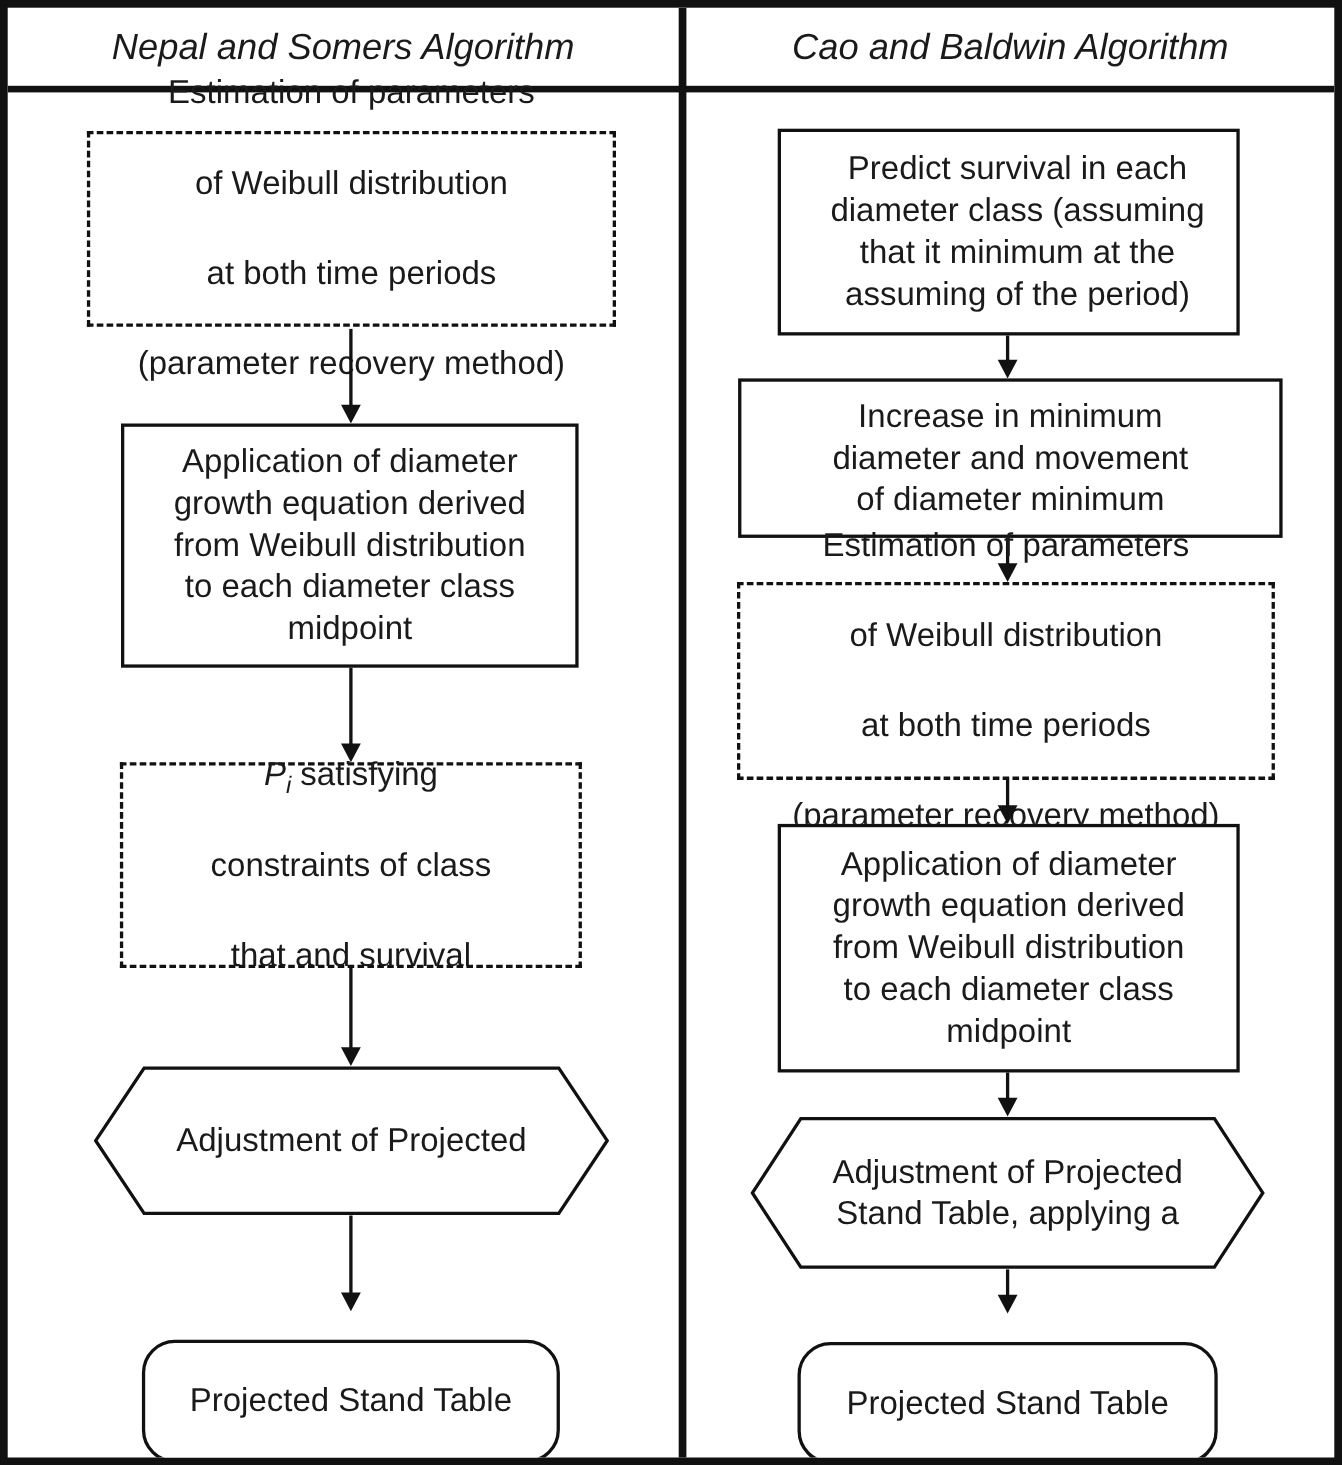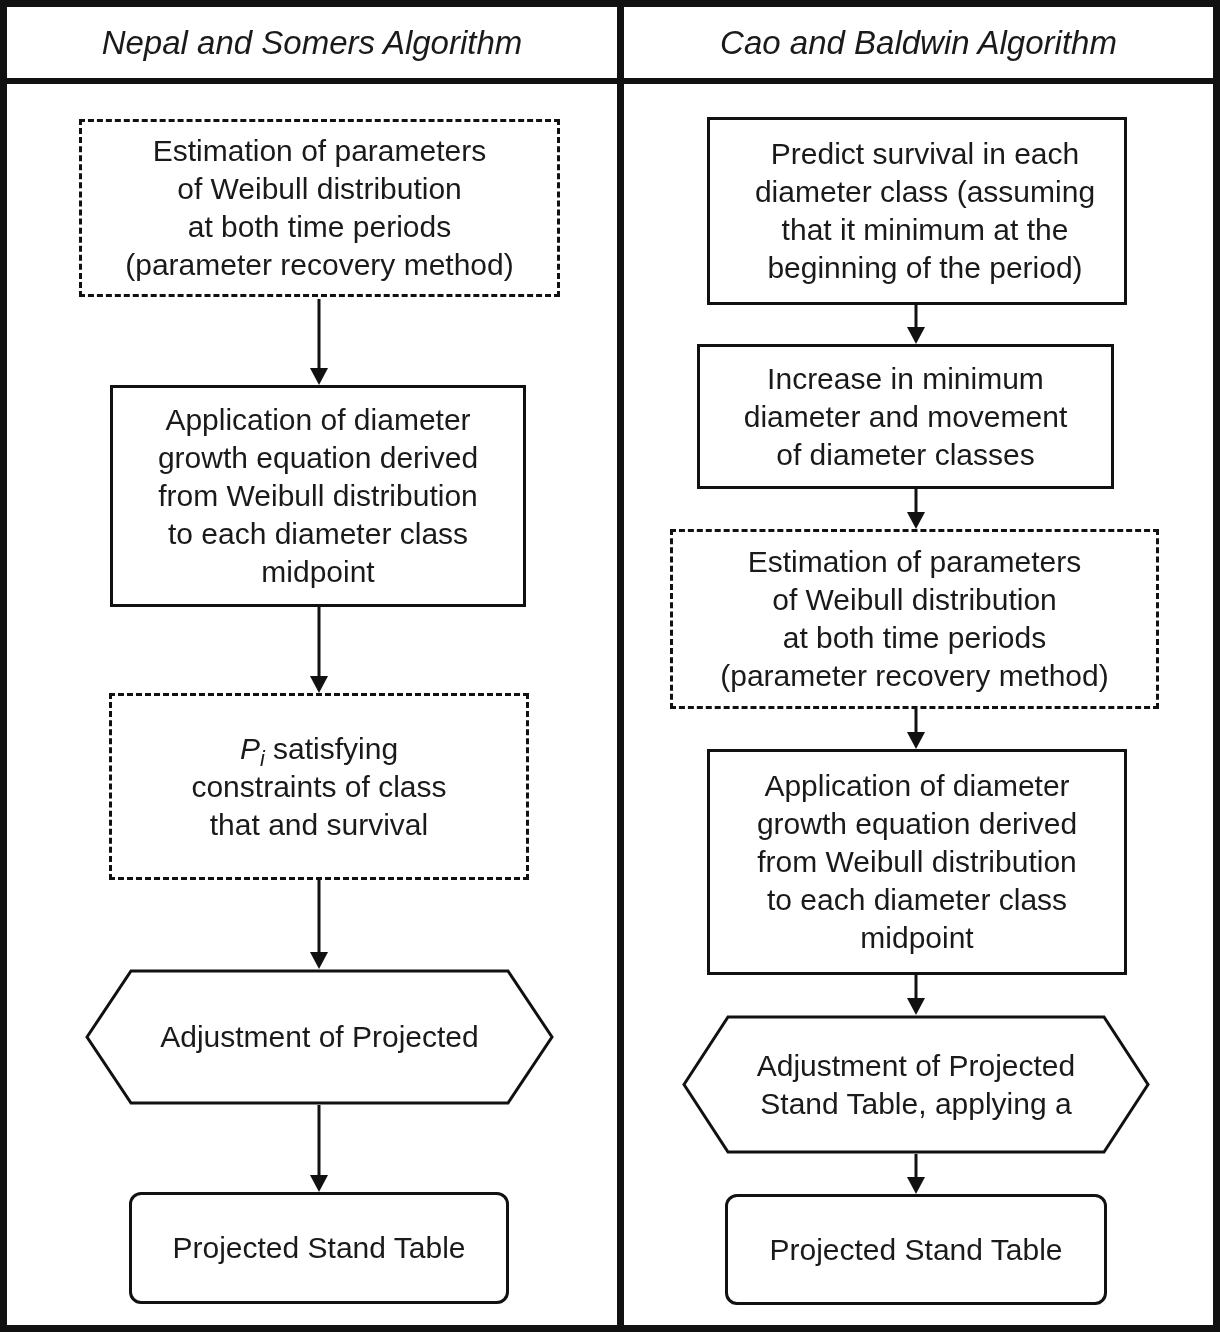--- a/index.html
+++ b/index.html
@@ -42,24 +42,25 @@
     box-sizing: border-box;
     display: flex;
     flex-direction: column;
     align-items: center;
     justify-content: center;
     text-align: center;
     font-size: 30px;
     line-height: 38px;
   }
   .solid  { border: 3px solid #111111; }
-  .dashed { border: 3px dashed #111111; }
+  .dashed { border: 3px dashed #111111; gap: 44px; }
   .terminal {
     border: 3px solid #111111;
-    border-radius: 12px;
+    border-radius: 30px;
+    margin-top: 26px;
   }
   .line { white-space: pre-wrap; }
   .varsym { font-style: italic; }
   .line sub { font-style: italic; font-size: 0.72em; line-height: 0; }
 
   .hexwrap { position: absolute; }
   .hexwrap svg { position: absolute; left: 0; top: 0; }
   .hextext {
     position: absolute;
     left: 0; top: 0; right: 0; bottom: 0;
@@ -150,32 +151,32 @@
   </div>
 
   <div class="box terminal" style="left:122px; top:1185px; width:380px; height:112px;">
     <div class="line">Projected Stand Table</div>
   </div>
 
   <div class="box solid" style="left:700px; top:110px; width:420px; height:188px;padding-left:16px;">
     <div class="line">Predict survival in each</div>
     <div class="line">diameter class (assuming</div>
     <div class="line">that it minimum at the</div>
-    <div class="line">beginning of the period)</div>
+    <div class="line">assuming of the period)</div>
   </div>
 
   <div class="arrow" style="left:900px; top:298px; height:39px;">
     <div class="shaft"></div>
       <div class="head"></div>
   </div>
 
-  <div class="box solid" style="left:690px; top:337px; width:417px; height:145px;">
+  <div class="box solid" style="left:664px; top:337px; width:495px; height:145px;">
     <div class="line">Increase in minimum</div>
     <div class="line">diameter and movement</div>
-    <div class="line">of diameter classes</div>
+    <div class="line">of diameter minimum</div>
   </div>
 
   <div class="arrow" style="left:900px; top:482px; height:40px;">
     <div class="shaft"></div>
       <div class="head"></div>
   </div>
 
   <div class="box dashed" style="left:663px; top:522px; width:489px; height:180px;">
     <div class="line">Estimation of parameters</div>
     <div class="line">of Weibull distribution</div>

